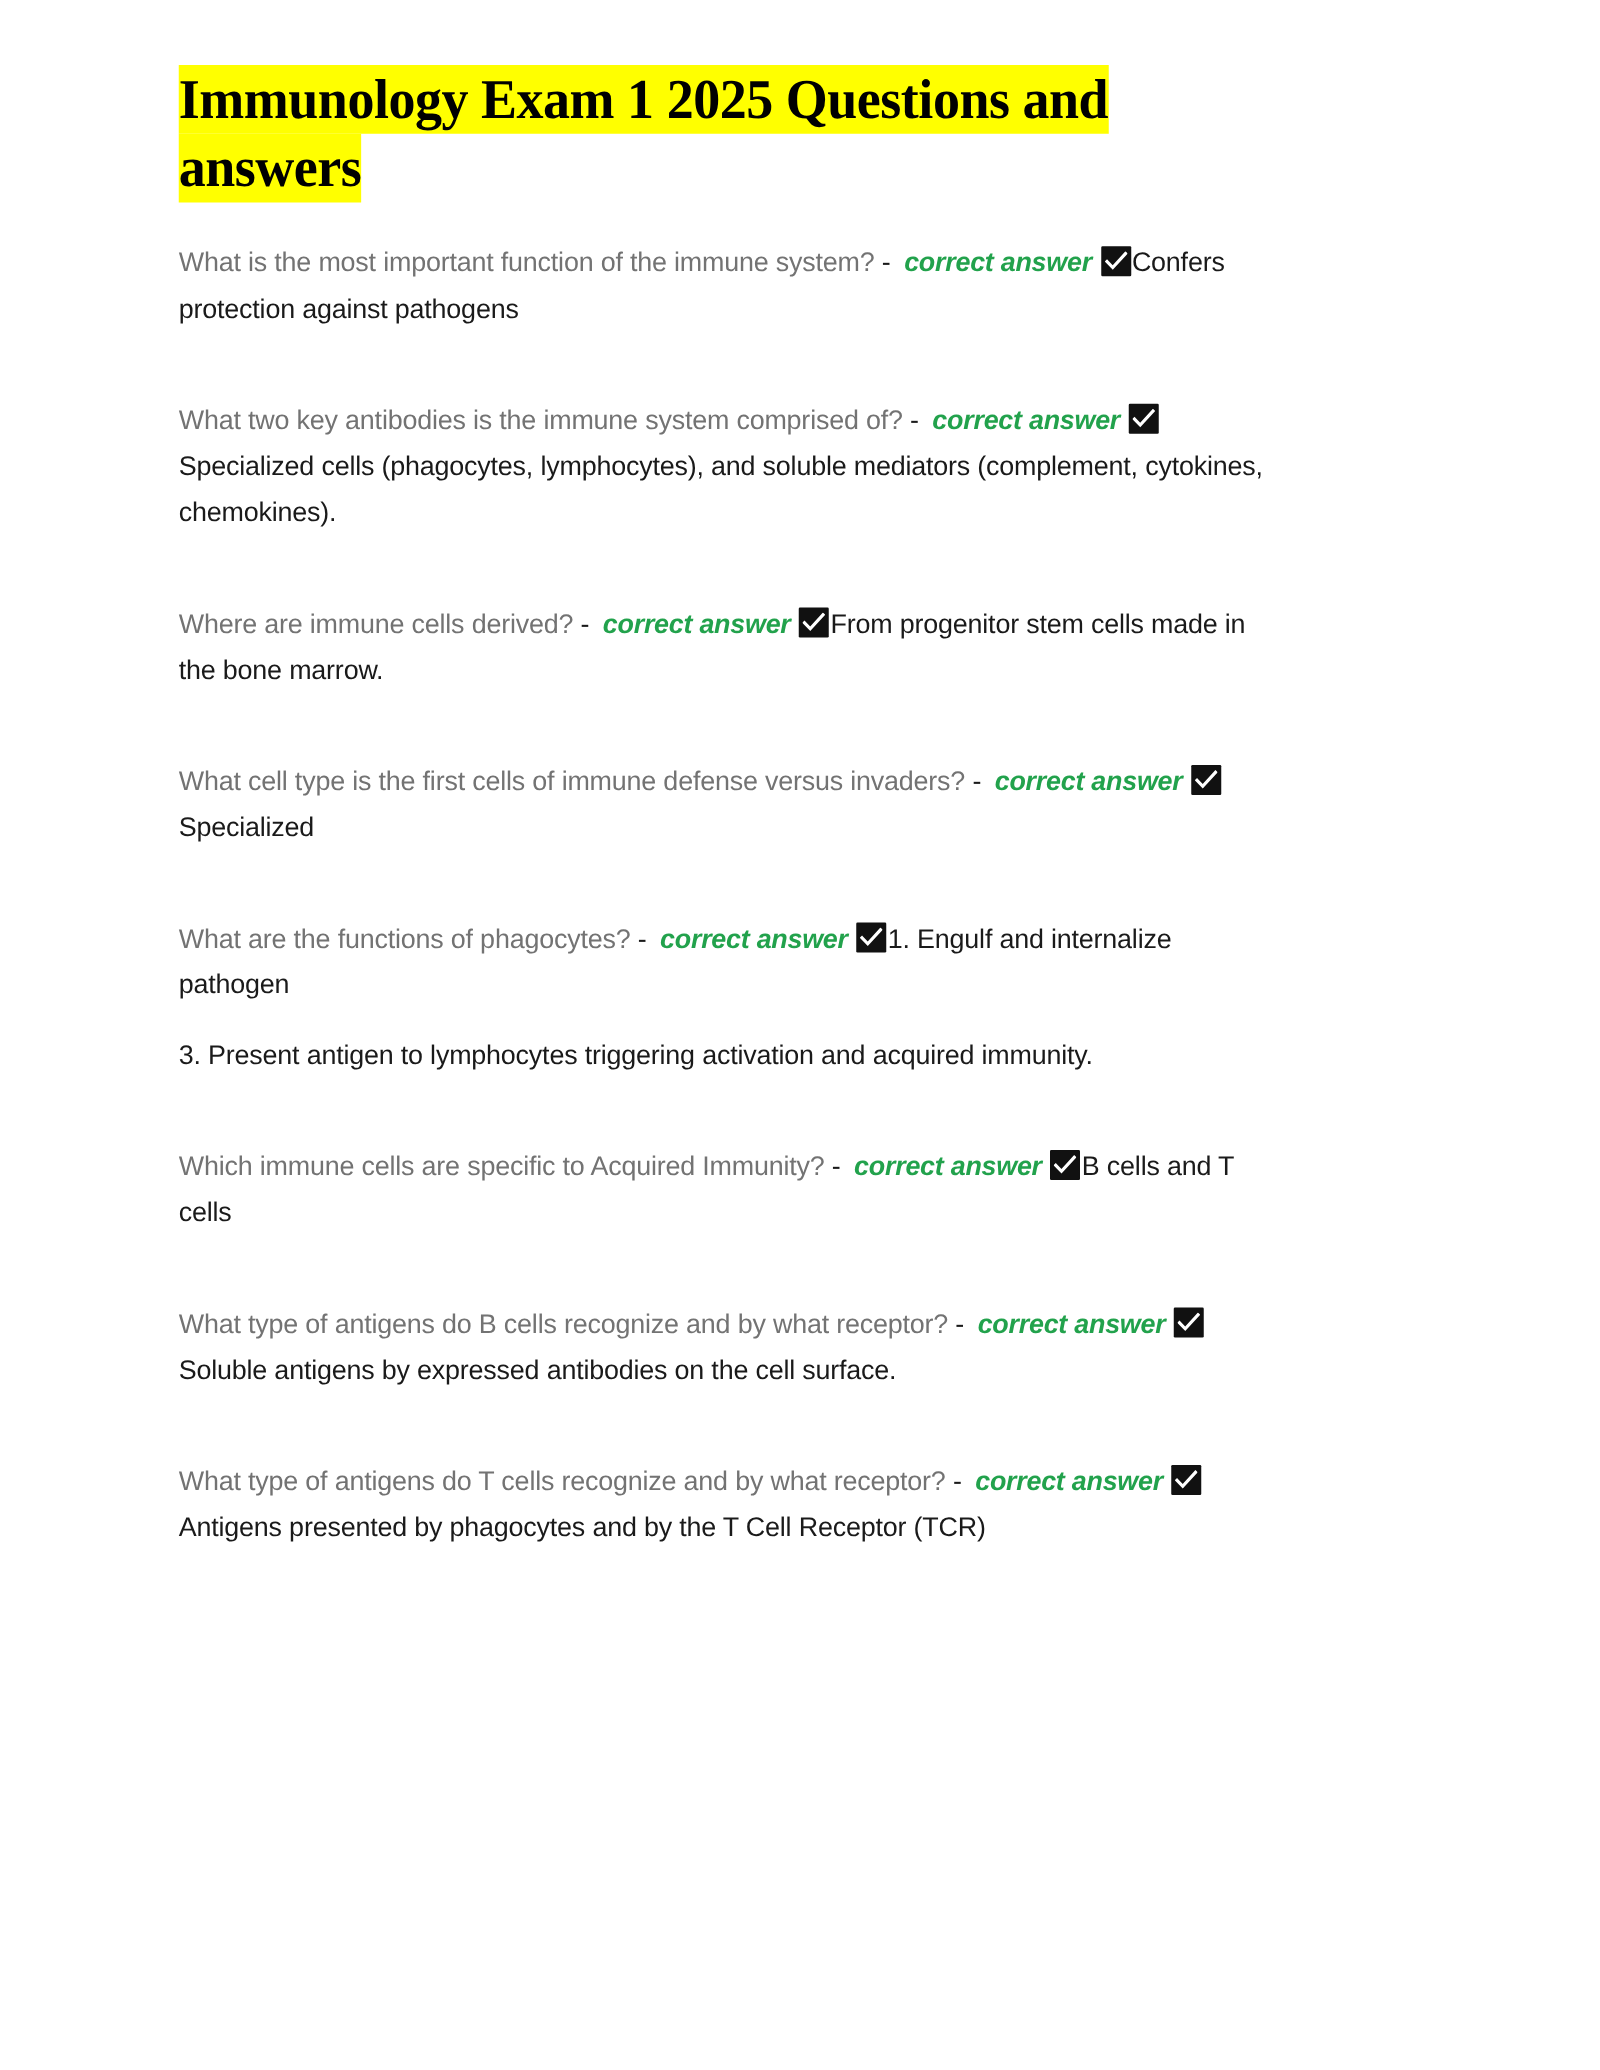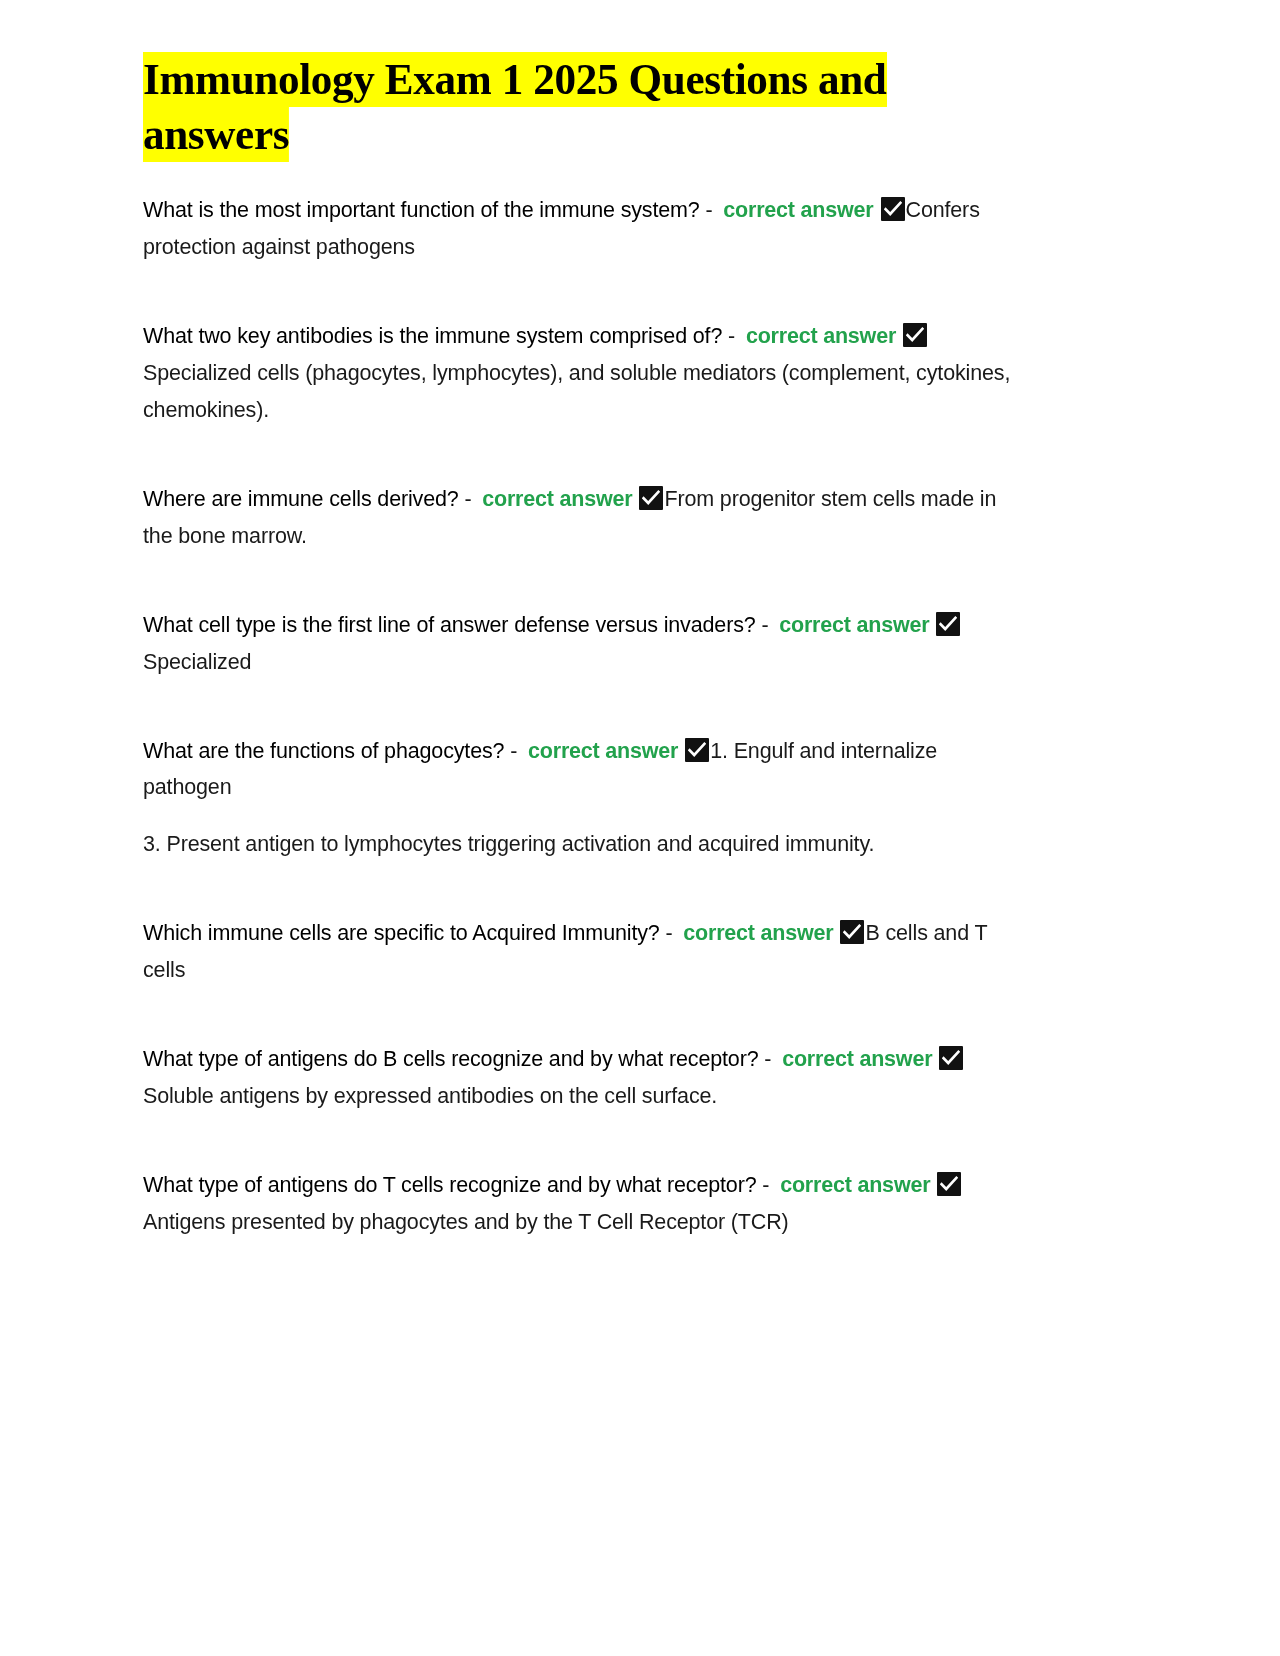--- a/index.html
+++ b/index.html
@@ -57,25 +57,26 @@
     letter-spacing: -0.15px;
     font-family: "Liberation Sans", sans-serif;
   }
   .qa-block p {
     margin: 0 0 20px 0;
   }
   .qa-block p:last-child {
     margin-bottom: 0;
   }
   .q-text {
-    color: #000000;
+    color: #737373;
   }
   .marker {
     color: #22a24c;
     font-weight: bold;
+    font-style: italic;
     letter-spacing: -0.2px;
   }
 
   
   .checkbox {
     display: inline-block;
     width: 24px;
     height: 24px;
     background: #111111;
     position: relative;
@@ -115,21 +116,21 @@
         <p><span class="q-text">What two key antibodies is the immune system comprised of?</span> - <span class="marker sp-l sp-r">correct answer</span><span class="checkbox"><svg viewBox="0 0 18 16" aria-hidden="true">
               <path d="M1.6 8.2 L6.2 13.0 L16.4 1.9" fill="none" stroke="#ffffff" stroke-width="2.6" stroke-linecap="square" stroke-linejoin="miter"></path>
             </svg></span><span>Specialized cells (phagocytes, lymphocytes), and soluble mediators (complement, cytokines, chemokines).</span></p>
       </div>
       <div class="qa-block">
         <p><span class="q-text">Where are immune cells derived?</span> - <span class="marker sp-l sp-r">correct answer</span><span class="checkbox"><svg viewBox="0 0 18 16" aria-hidden="true">
               <path d="M1.6 8.2 L6.2 13.0 L16.4 1.9" fill="none" stroke="#ffffff" stroke-width="2.6" stroke-linecap="square" stroke-linejoin="miter"></path>
             </svg></span><span>From progenitor stem cells made in the bone marrow.</span></p>
       </div>
       <div class="qa-block">
-        <p><span class="q-text">What cell type is the first line of answer defense versus invaders?</span> - <span class="marker sp-l sp-r">correct answer</span><span class="checkbox"><svg viewBox="0 0 18 16" aria-hidden="true">
+        <p><span class="q-text">What cell type is the first cells of immune defense versus invaders?</span> - <span class="marker sp-l sp-r">correct answer</span><span class="checkbox"><svg viewBox="0 0 18 16" aria-hidden="true">
               <path d="M1.6 8.2 L6.2 13.0 L16.4 1.9" fill="none" stroke="#ffffff" stroke-width="2.6" stroke-linecap="square" stroke-linejoin="miter"></path>
             </svg></span><span>Specialized</span></p>
       </div>
       <div class="qa-block">
         <p><span class="q-text">What are the functions of phagocytes?</span> - <span class="marker sp-l sp-r">correct answer</span><span class="checkbox"><svg viewBox="0 0 18 16" aria-hidden="true">
               <path d="M1.6 8.2 L6.2 13.0 L16.4 1.9" fill="none" stroke="#ffffff" stroke-width="2.6" stroke-linecap="square" stroke-linejoin="miter"></path>
             </svg></span><span>1. Engulf and internalize pathogen</span></p>
         <p>3. Present antigen to lymphocytes triggering activation and acquired immunity.</p>
       </div>
       <div class="qa-block">

